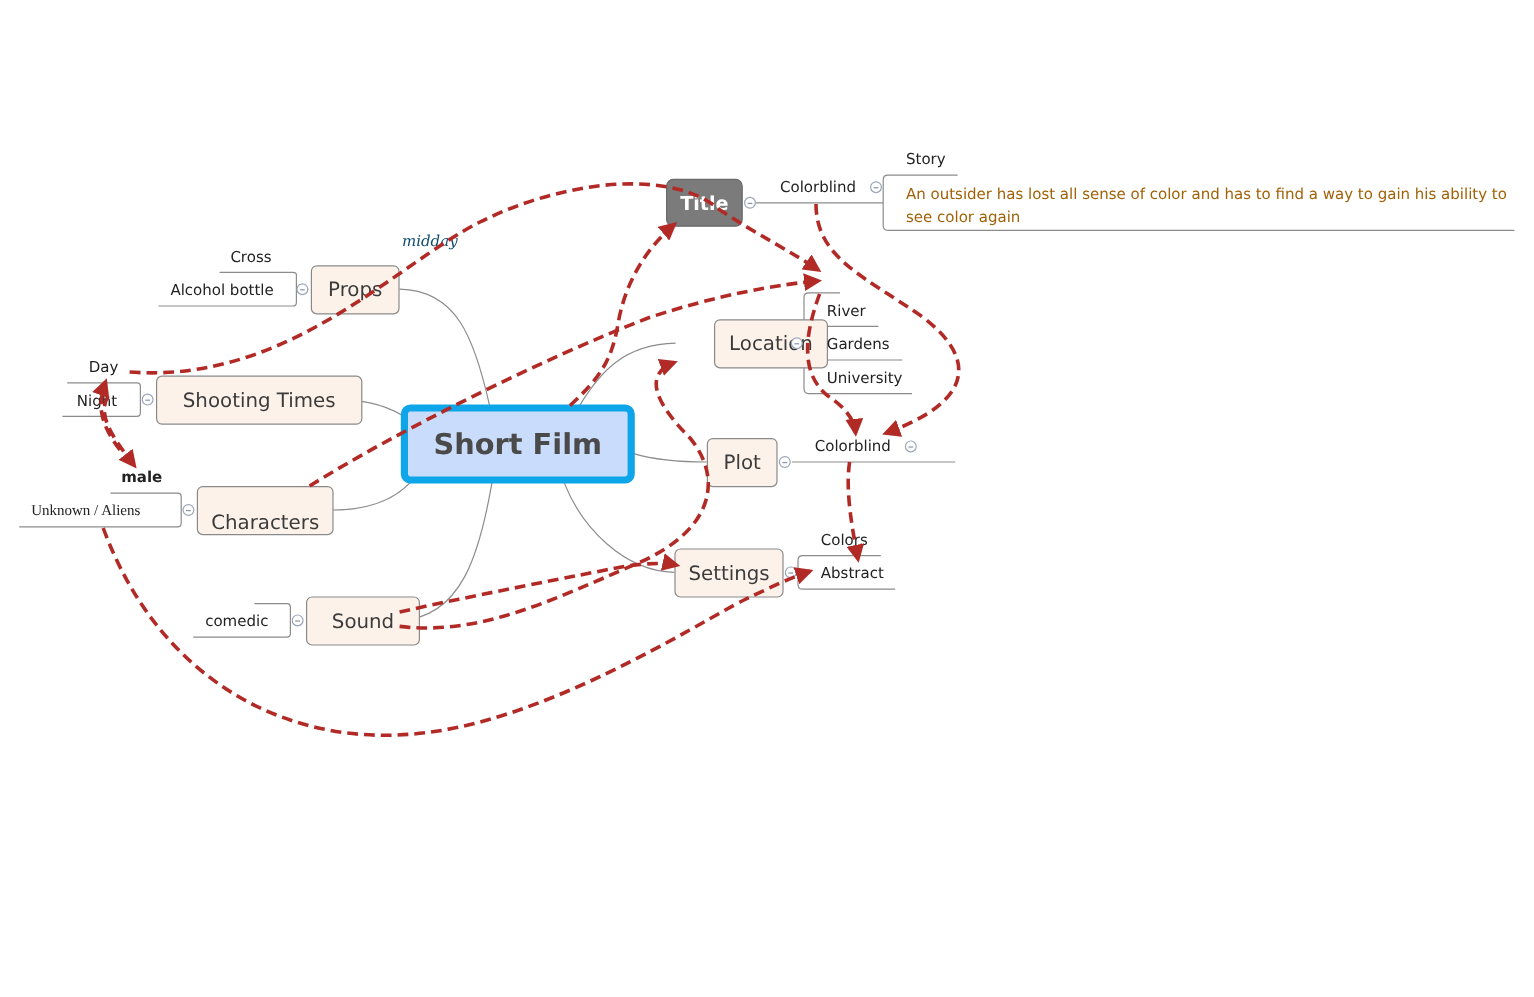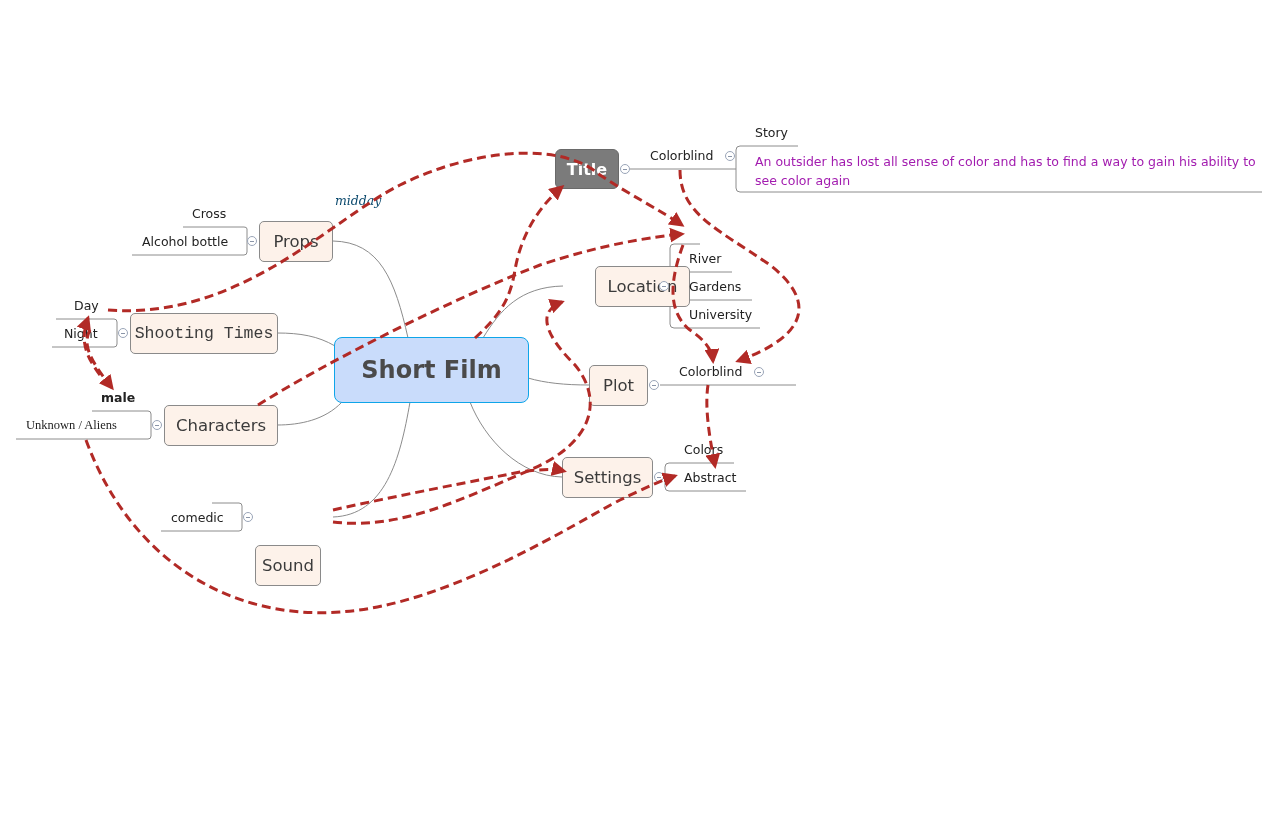--- a/index.html
+++ b/index.html
@@ -8,36 +8,36 @@
       background: #ffffff;
       font-family: "DejaVu Sans", "Liberation Sans", sans-serif;
     }
     svg.layer { position: absolute; left: 0; top: 0; }
     .node {
       position: absolute; box-sizing: border-box;
       display: flex; align-items: center; justify-content: center;
       color: #333333; white-space: nowrap;
     }
     .central {
-      background: #c9dcfb; border: 1px solid #0ea5e9; border-radius: 8px;
+      background: #c9dcfb; border: 6px solid #0ea5e9; border-radius: 8px;
       font-size: 24px; font-weight: bold; color: #4a4a4a;
     }
     .main-topic {
       background: #fdf2ea; border: 1px solid #8a8a8a; border-radius: 5px;
       font-size: 16.5px; color: #3b3b3b;
     }
     .title-topic {
       background: #7b7b7b; border: 1px solid #6a6a6a; border-radius: 6px;
       font-size: 16px; font-weight: bold; color: #ffffff;
     }
     .sub {
       position: absolute; font-size: 12.5px; color: #222222; white-space: nowrap;
     }
     .desc {
-      position: absolute; font-size: 12.5px; color: #a21caf; line-height: 19px;
+      position: absolute; font-size: 12.5px; color: #a16207; line-height: 19px;
       width: 510px;
     }
     .label-italic {
       position: absolute; font-family: "DejaVu Serif", "Liberation Serif", serif;
       font-style: italic; font-size: 12.5px; color: #0c4a6e;
     }
     .collapse {
       position: absolute; width: 8px; height: 8px; border: 1px solid #9aa5b8;
       border-radius: 50%; background: #ffffff; box-sizing: content-box;
     }
@@ -104,31 +104,31 @@
 <div class="node title-topic" style="left:555px; top:149px; width:64px; height:40px;">
   <span>Title</span>
 </div>
 <div class="collapse" style="left:620px; top:164px;"></div>
 
 <div class="node main-topic" style="left:259px; top:221px; width:74px; height:41px;justify-content:center;">
   <span>Props</span>
 </div>
 <div class="collapse" style="left:247px; top:236px;"></div>
 
-<div class="node main-topic" style="left:130px; top:313px; width:148px; height:41px;font-family:Liberation Mono, monospace;">
+<div class="node main-topic" style="left:130px; top:313px; width:172px; height:41px;">
   <span>Shooting Times</span>
 </div>
 <div class="collapse" style="left:118px; top:328px;"></div>
 
-<div class="node main-topic" style="left:164px; top:405px; width:114px; height:41px;">
+<div class="node main-topic" style="left:164px; top:405px; width:114px; height:41px;align-items:flex-end;">
   <span>Characters</span>
 </div>
 <div class="collapse" style="left:152px; top:420px;"></div>
 
-<div class="node main-topic" style="left:255px; top:497px; width:66px; height:41px;margin-top:48px;">
+<div class="node main-topic" style="left:255px; top:497px; width:95px; height:41px;">
   <span>Sound</span>
 </div>
 <div class="collapse" style="left:243px; top:512px;"></div>
 
 <div class="node main-topic" style="left:595px; top:266px; width:95px; height:41px;">
   <span>Location</span>
 </div>
 <div class="collapse" style="left:659px; top:281px;"></div>
 
 <div class="node main-topic" style="left:589px; top:365px; width:59px; height:41px;">

